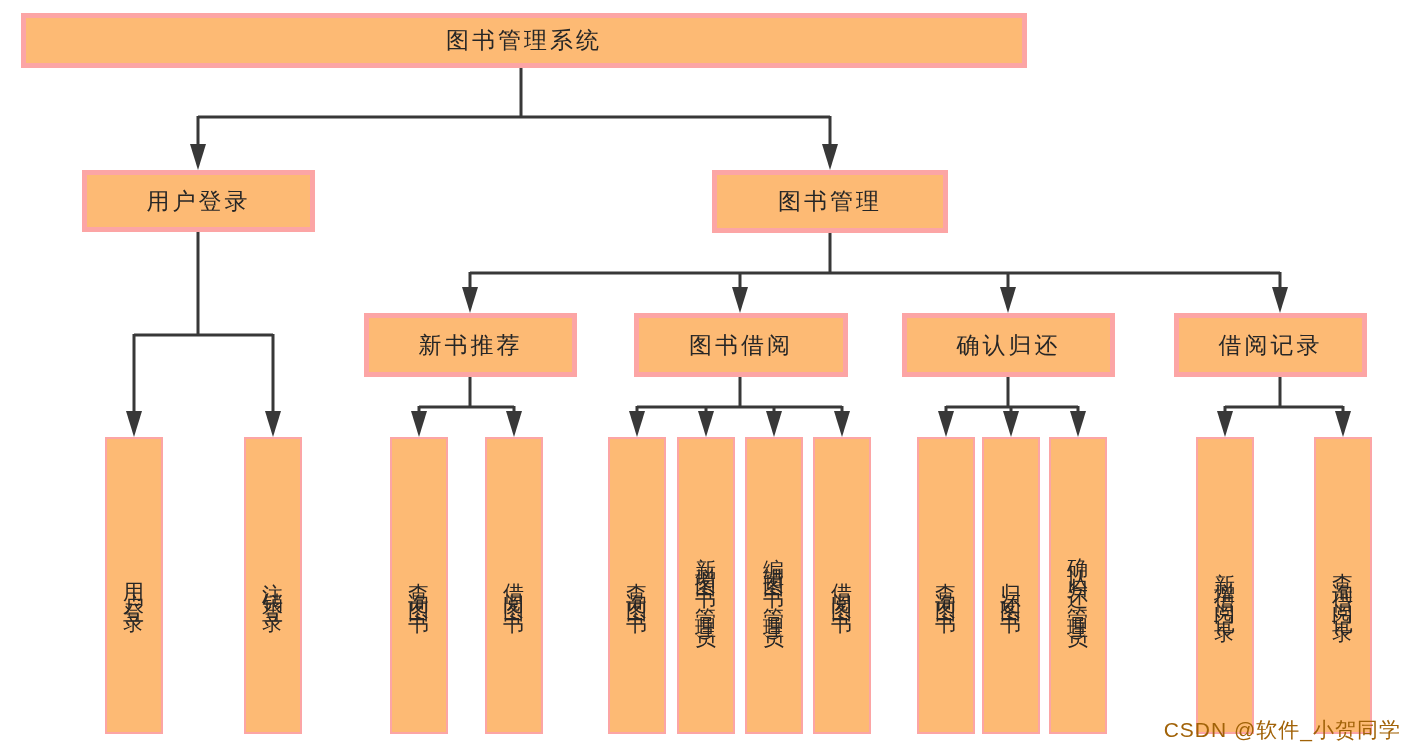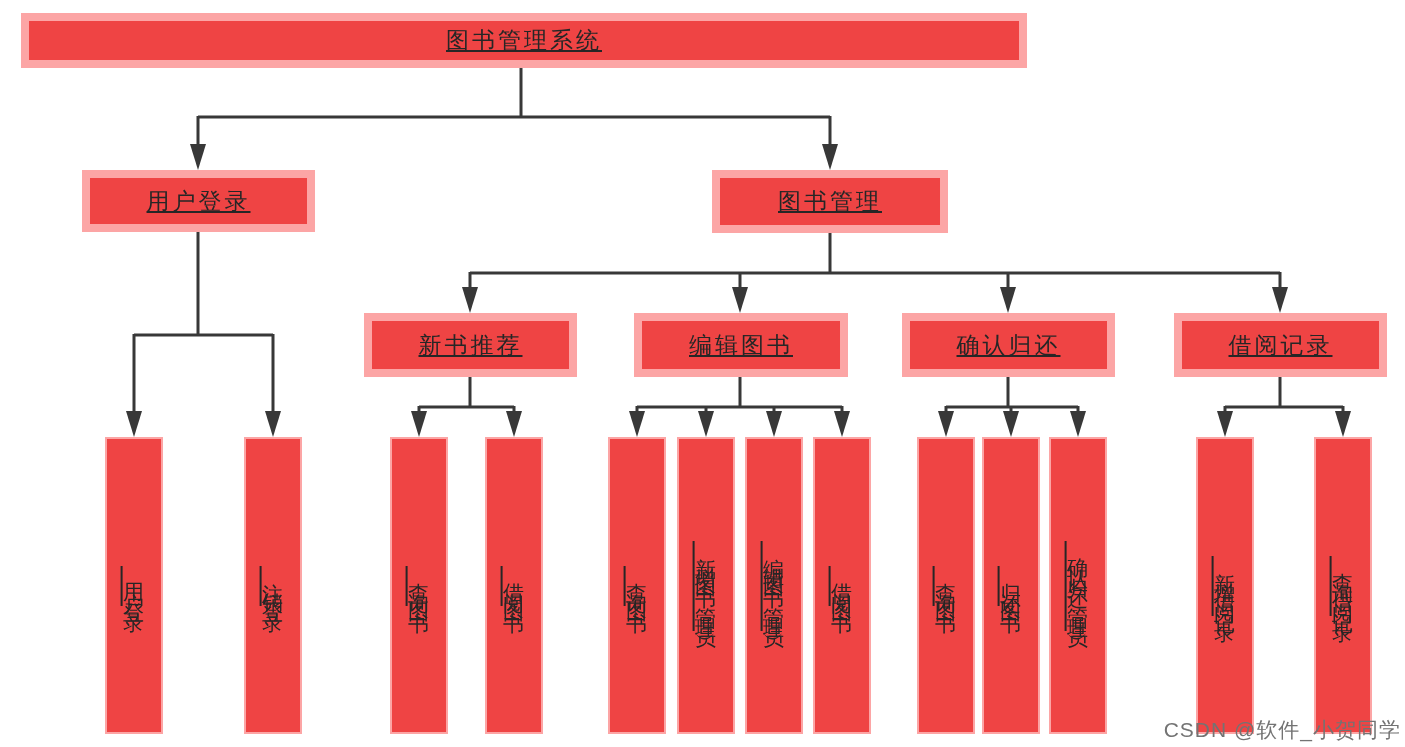--- a/index.html
+++ b/index.html
@@ -6,33 +6,33 @@
   .stage {
     position:relative; width:1405px; height:747px;
     background:#ffffff; overflow:hidden;
     font-family:"Liberation Sans","DejaVu Sans",sans-serif;
     color:#262626;
   }
   .wires { position:absolute; left:0; top:0; width:1405px; height:747px; }
   .wires path.wire { fill:none; stroke:#383838; stroke-width:3; }
   .wires .arrows { fill:#383838; stroke:none; }
   .box {
-    position:absolute; box-sizing:border-box; background:#ef4444;
-    border:8px solid #fca5a5;
-    display:flex; align-items:center; justify-content:center;text-decoration:underline;
+    position:absolute; box-sizing:border-box; background:#fdba74;
+    border:5px solid #fca5a5;
+    display:flex; align-items:center; justify-content:center;
   }
   .hlabel { font-size:23px; letter-spacing:3px; white-space:nowrap; }
   .leaf { top:437px; width:58px; height:297px; border-width:2.5px; }
   .vtext {
     writing-mode:vertical-rl; text-orientation:mixed;
     font-size:21px; letter-spacing:10px; line-height:1.2; white-space:nowrap;
   }
   .watermark {
     position:absolute; right:4px; bottom:3px; z-index:5;
-    font-size:21px; letter-spacing:1px; color:#737373;
+    font-size:21px; letter-spacing:1px; color:#a16207;
   }
 </style>
 </head>
 <body>
 
 <div class="stage">
 
   <svg class="wires" viewBox="0 0 1405 747" aria-hidden="true">
     <defs>
       <path id="arw" d="M-8,-26 H8 L0,0 Z"></path>
@@ -77,26 +77,26 @@
     <span class="hlabel">用户登录</span>
   </div>
   <div class="box" style="left:364px;top:313px;width:213px;height:64px">
     <span class="hlabel">新书推荐</span>
   </div>
 
   <div class="box" style="left:712px;top:170px;width:236px;height:63px">
     <span class="hlabel">图书管理</span>
   </div>
   <div class="box" style="left:634px;top:313px;width:214px;height:64px">
-    <span class="hlabel">编辑图书</span>
+    <span class="hlabel">图书借阅</span>
   </div>
   <div class="box" style="left:902px;top:313px;width:213px;height:64px">
     <span class="hlabel">确认归还</span>
   </div>
-  <div class="box" style="left:1174px;top:313px;width:213px;height:64px">
+  <div class="box" style="left:1174px;top:313px;width:193px;height:64px">
     <span class="hlabel">借阅记录</span>
   </div>
 
   <div class="box leaf" style="left:105px">
     <span class="vtext">用户登录</span>
   </div>
   <div class="box leaf" style="left:244px">
     <span class="vtext">注销登录</span>
   </div>
 

